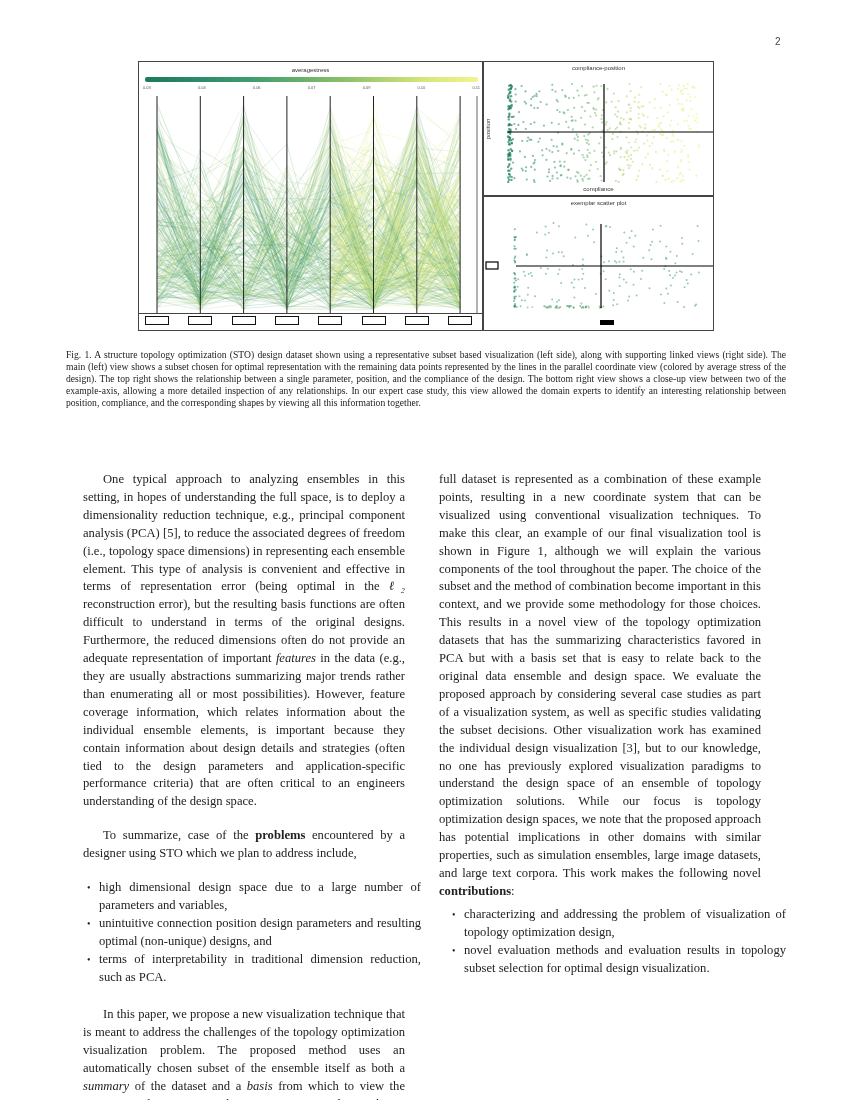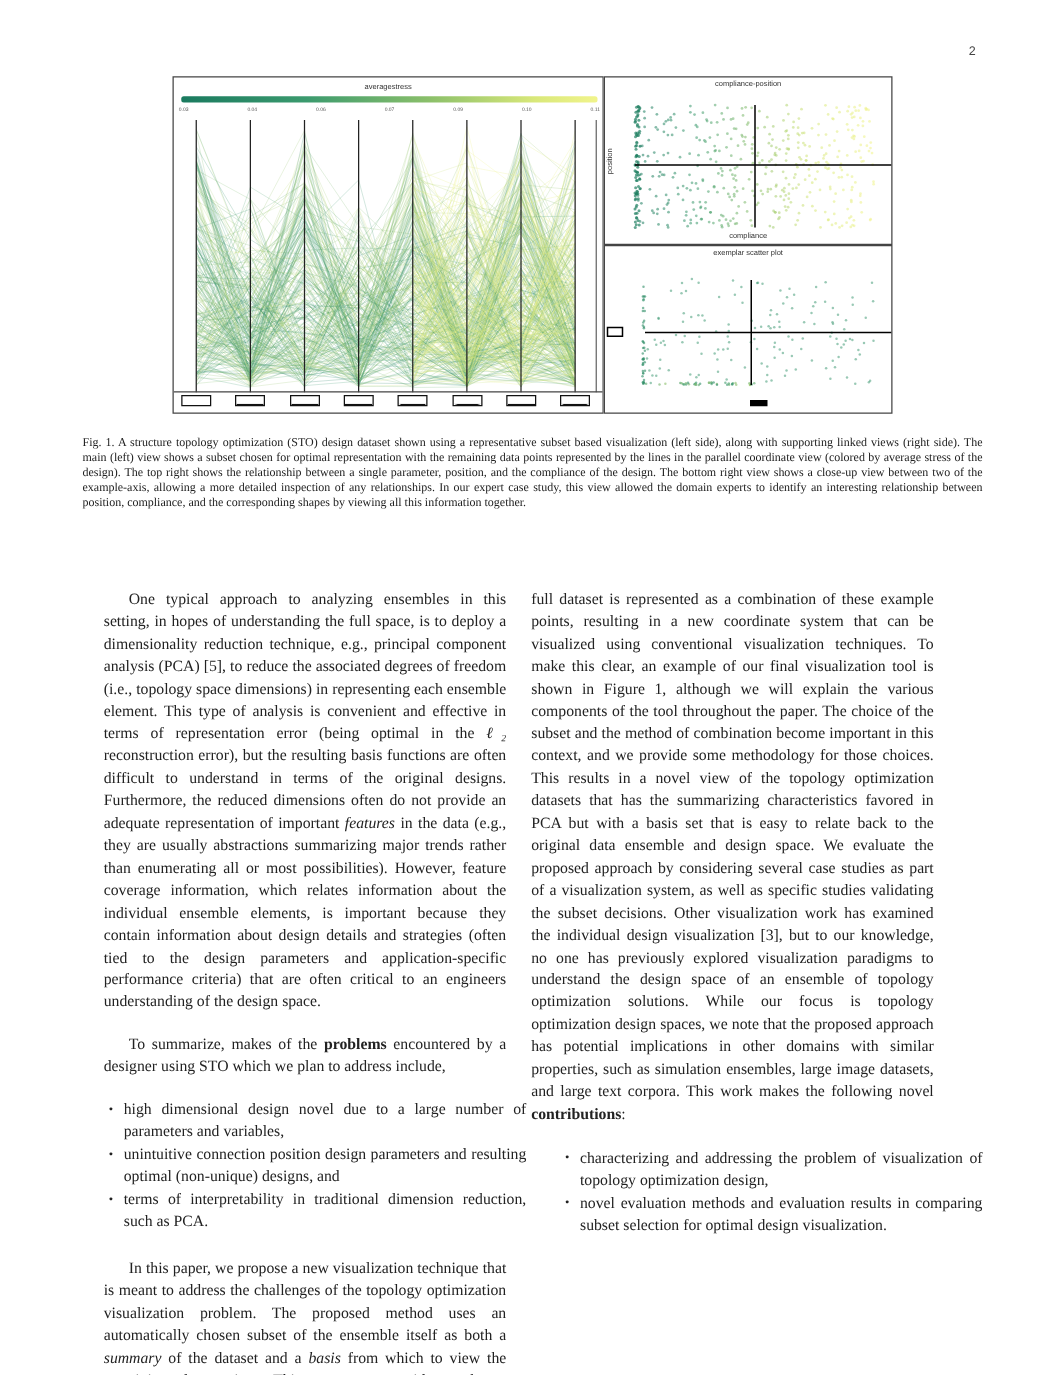--- a/index.html
+++ b/index.html
@@ -20,28 +20,28 @@
   .sc-bot { top:135px; height:135px; }
   .sc-title { position:absolute; top:3px; width:100%; text-align:center; font-family:"Liberation Sans", sans-serif; font-size:6px; color:#333; }
   .sc-xlabel { position:absolute; bottom:3px; width:100%; text-align:center; font-family:"Liberation Sans", sans-serif; font-size:6px; color:#333; }
   .sc-ylabel { position:absolute; left:-6px; top:64px; transform:rotate(-90deg); font-family:"Liberation Sans", sans-serif; font-size:6px; color:#333; }
   .sc-svg { position:absolute; left:0; top:0; }
 
   .caption { position:absolute; left:66px; top:349px; width:720px; font-family:Liberation Serif, serif; font-size:9.6px; line-height:12px; text-align:justify; color:#222; }
 
   .col { position:absolute; top:455px; width:354px; font-size:12.6px; line-height:17.9px; text-align:justify; hyphens:manual; }
   .col-left { left:67px; }
-  .col-right { left:409px; }
+  .col-right { left:423px; }
   .col p { margin:16px; text-indent:20px; }
   .col p.noindent { text-indent:0; }
   .col ul { margin:0 0 0 0; padding:0 0 0 20px; list-style:none; }
   .col li { position:relative; padding-left:12px; }
   .col li::before { content:"•"; position:absolute; left:0; font-size:10px; }
   .gap { height:4px; }
-  .right-list { position:absolute; left:432px; top:906px; width:354px; font-size:12.6px; line-height:17.9px; text-align:justify;margin-top:12px; }
+  .right-list { position:absolute; left:432px; top:906px; width:354px; font-size:12.6px; line-height:17.9px; text-align:justify; }
   .right-list ul { margin:0; padding:0 0 0 20px; list-style:none; }
   .right-list li { position:relative; padding-left:12px; }
   .right-list li::before { content:"•"; position:absolute; left:0; font-size:10px; }
   b { font-weight:bold;font-family:Liberation Serif, serif; }
   i { font-style:italic; }
 </style>
 </head>
 <body>
 
 <div class="page-num">2</div>
@@ -1256,32 +1256,32 @@
         <rect x="2" y="65" width="12" height="7" fill="#fff" stroke="#000" stroke-width="1.2"></rect>
         <rect x="116" y="123" width="14" height="5" fill="#000"></rect>
       </svg>
   </div>
 </div>
 
 <div class="caption">Fig. 1. A structure topology optimization (STO) design dataset shown using a representative subset based visualization (left side), along with supporting linked views (right side). The main (left) view shows a subset chosen for optimal representation with the remaining data points represented by the lines in the parallel coordinate view (colored by average stress of the design). The top right shows the relationship between a single parameter, position, and the compliance of the design. The bottom right view shows a close-up view between two of the example-axis, allowing a more detailed inspection of any relationships. In our expert case study, this view allowed the domain experts to identify an interesting relationship between position, compliance, and the corresponding shapes by viewing all this information together.</div>
 
 <div class="col col-left">
   <p><span>One typical approach to analyzing ensembles in this setting, in hopes of understanding the full space, is to deploy a dimensionality reduction technique, e.g., principal component analysis (PCA) [5], to reduce the associated degrees of freedom (i.e., topology space dimensions) in representing each ensemble element. This type of analysis is convenient and effective in terms of representation error (being optimal in the </span><i>ℓ₂</i><span> reconstruction error), but the resulting basis functions are often difficult to understand in terms of the original designs. Furthermore, the reduced dimensions often do not provide an adequate representation of important </span><i>features</i><span> in the data (e.g., they are usually abstractions summarizing major trends rather than enumerating all or most possibilities). However, feature coverage information, which relates information about the individual ensemble elements, is important because they contain information about design details and strategies (often tied to the design parameters and application-specific performance criteria) that are often critical to an engineers understanding of the design space.</span></p>
-  <p><span>To summarize, makes of the </span><b>problems</b><span> encountered by a designer using STO which we plan to address include,</span></p>
+  <p><span>To summarize, case of the </span><b>problems</b><span> encountered by a designer using STO which we plan to address include,</span></p>
   <ul>
-    <li>high dimensional design novel due to a large number of parameters and variables,</li>
+    <li>high dimensional design space due to a large number of parameters and variables,</li>
     <li>unintuitive connection position design parameters and resulting optimal (non-unique) designs, and</li>
     <li>terms of interpretability in traditional dimension reduction, such as PCA.</li>
   </ul>
   <div class="gap"></div>
   <p><span>In this paper, we propose a new visualization technique that is meant to address the challenges of the topology optimization visualization problem. The proposed method uses an automatically chosen subset of the ensemble itself as both a </span><i>summary</i><span> of the dataset and a </span><i>basis</i><span> from which to view the remaining data points. This summary provides a better representative coverage of the features in the dataset than alternatives such as PCA. Using the subset as a </span><i>basis</i><span>, the</span></p>
 </div>
 
 <div class="col col-right">
   <p class="noindent"><span>full dataset is represented as a combination of these example points, resulting in a new coordinate system that can be visualized using conventional visualization techniques. To make this clear, an example of our final visualization tool is shown in Figure 1, although we will explain the various components of the tool throughout the paper. The choice of the subset and the method of combination become important in this context, and we provide some methodology for those choices. This results in a novel view of the topology optimization datasets that has the summarizing characteristics favored in PCA but with a basis set that is easy to relate back to the original data ensemble and design space. We evaluate the proposed approach by considering several case studies as part of a visualization system, as well as specific studies validating the subset decisions. Other visualization work has examined the individual design visualization [3], but to our knowledge, no one has previously explored visualization paradigms to understand the design space of an ensemble of topology optimization solutions. While our focus is topology optimization design spaces, we note that the proposed approach has potential implications in other domains with similar properties, such as simulation ensembles, large image datasets, and large text corpora. This work makes the following novel </span><b>contributions</b><span>:</span></p>
 </div>
 
 <div class="right-list">
   <ul>
     <li>characterizing and addressing the problem of visualization of topology optimization design,</li>
-    <li>novel evaluation methods and evaluation results in comparing subset selection for optimal design visualization.</li>
+    <li>novel evaluation methods and evaluation results in topology subset selection for optimal design visualization.</li>
   </ul>
 </div>
 
 </body></html>

